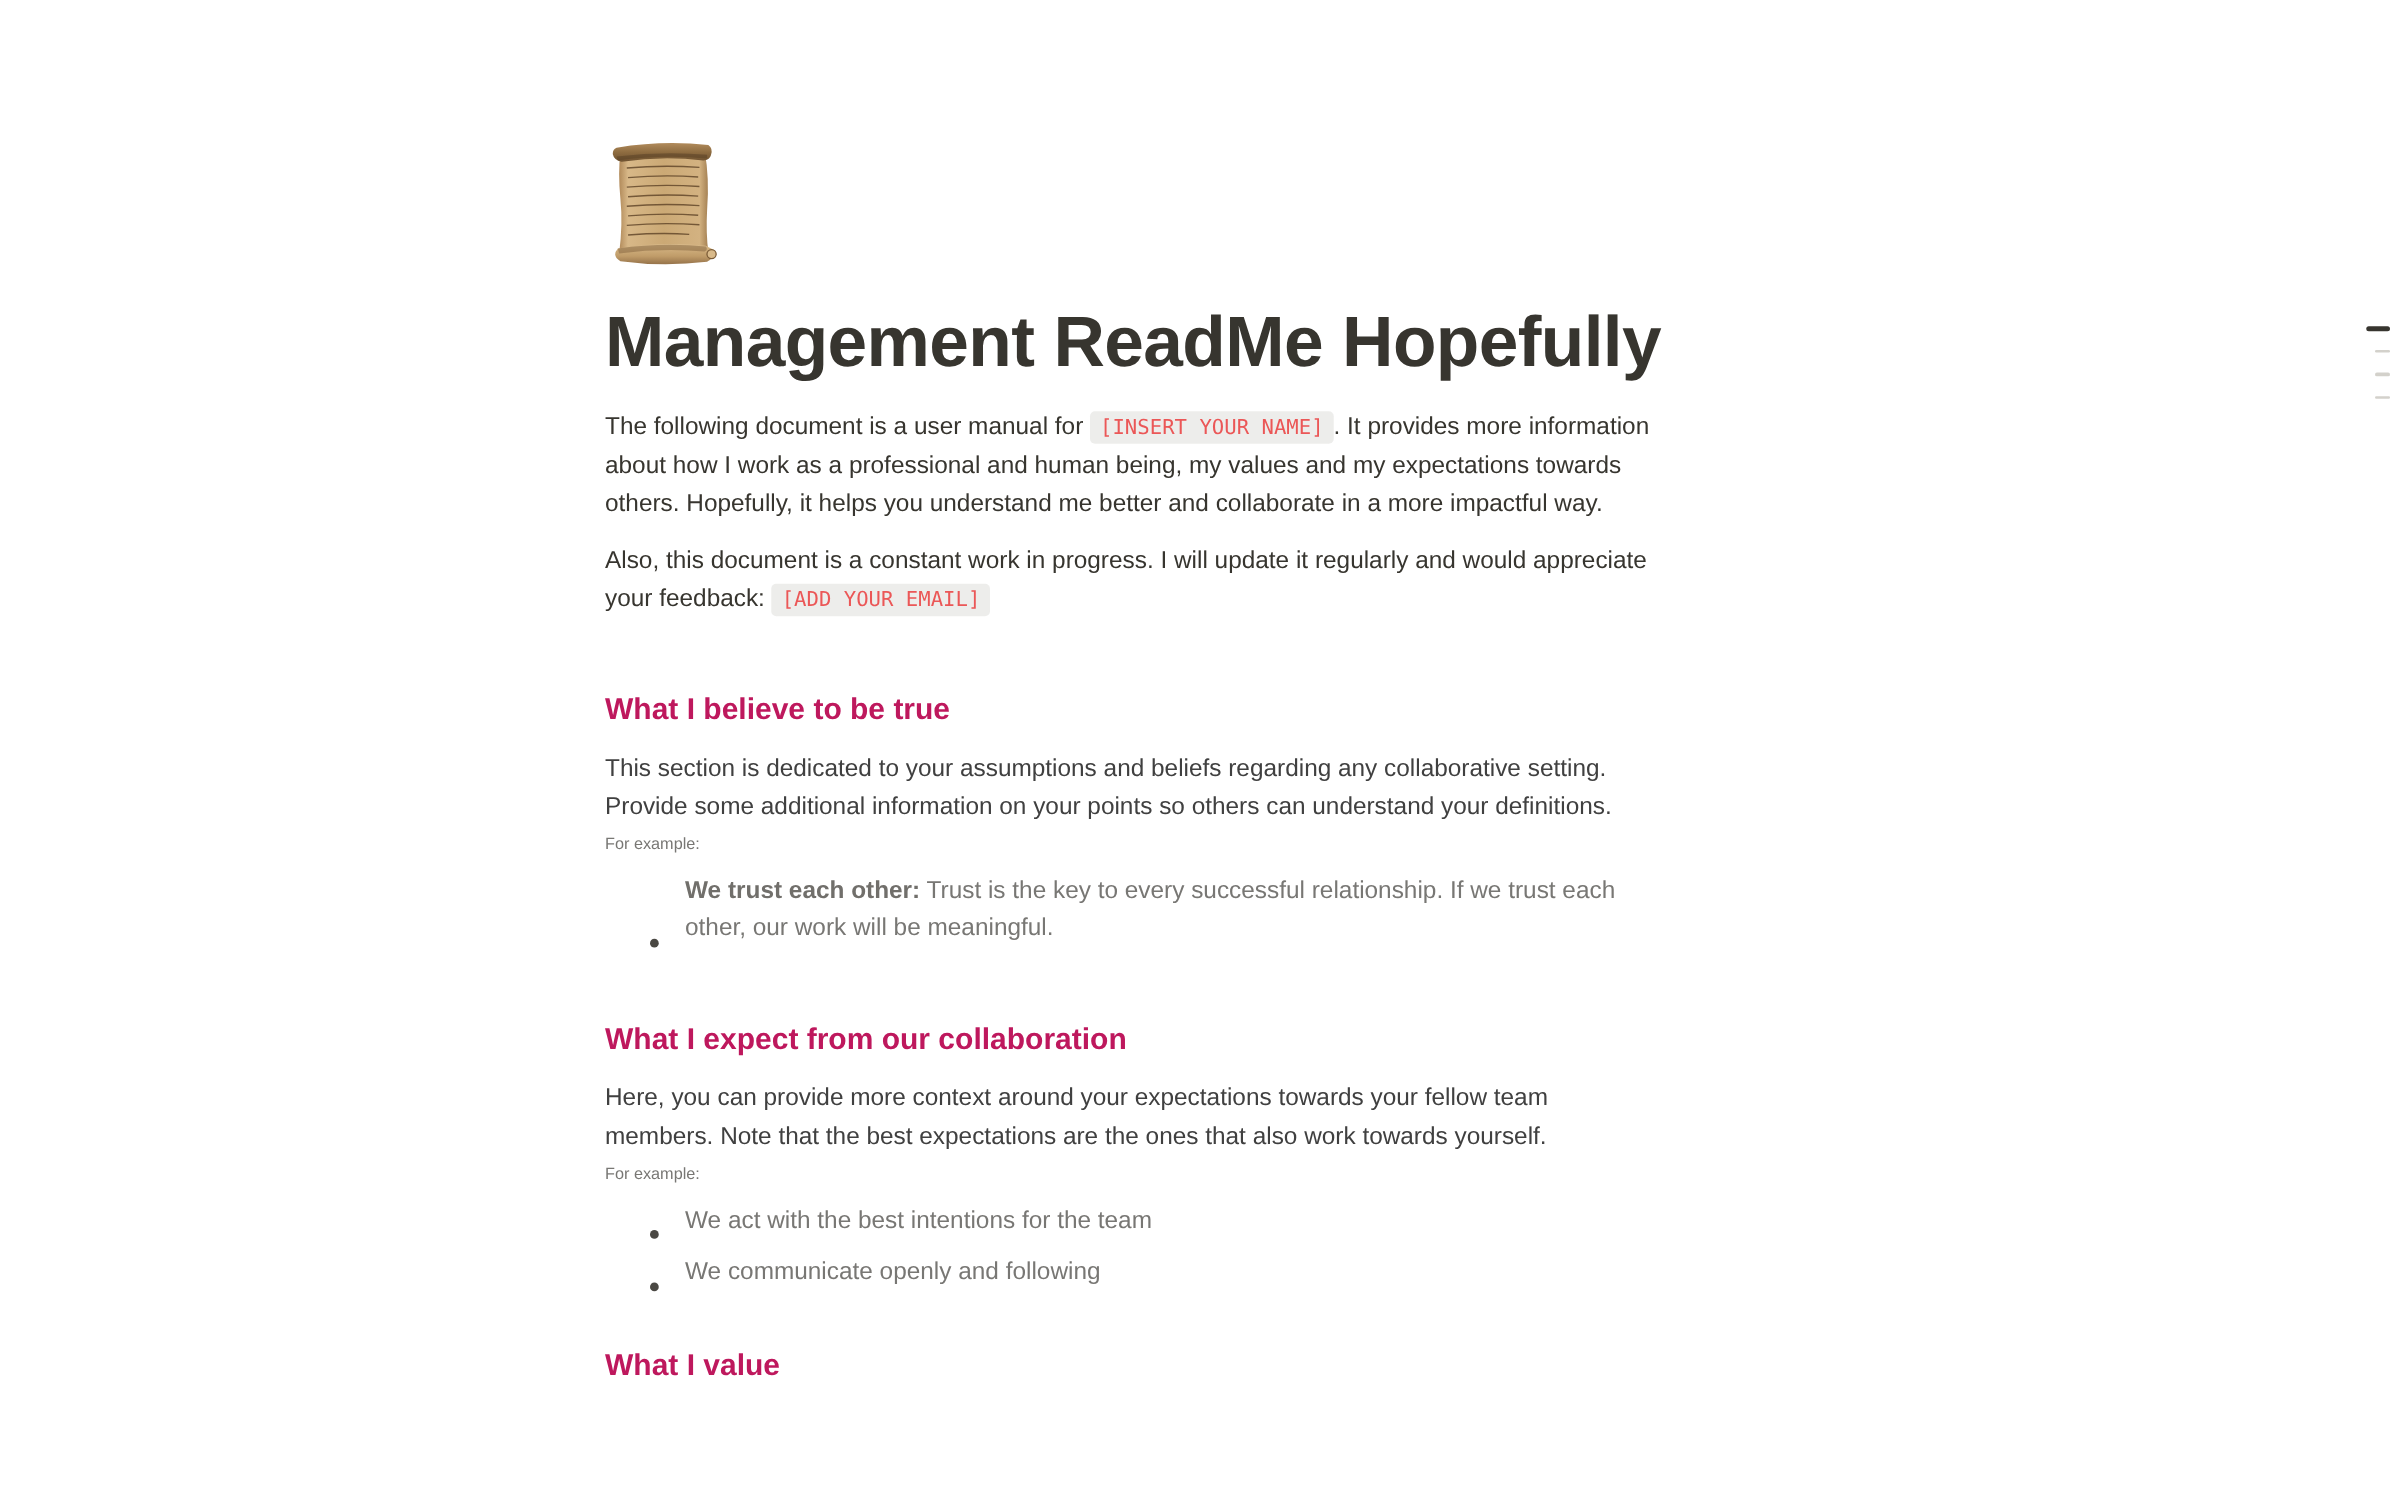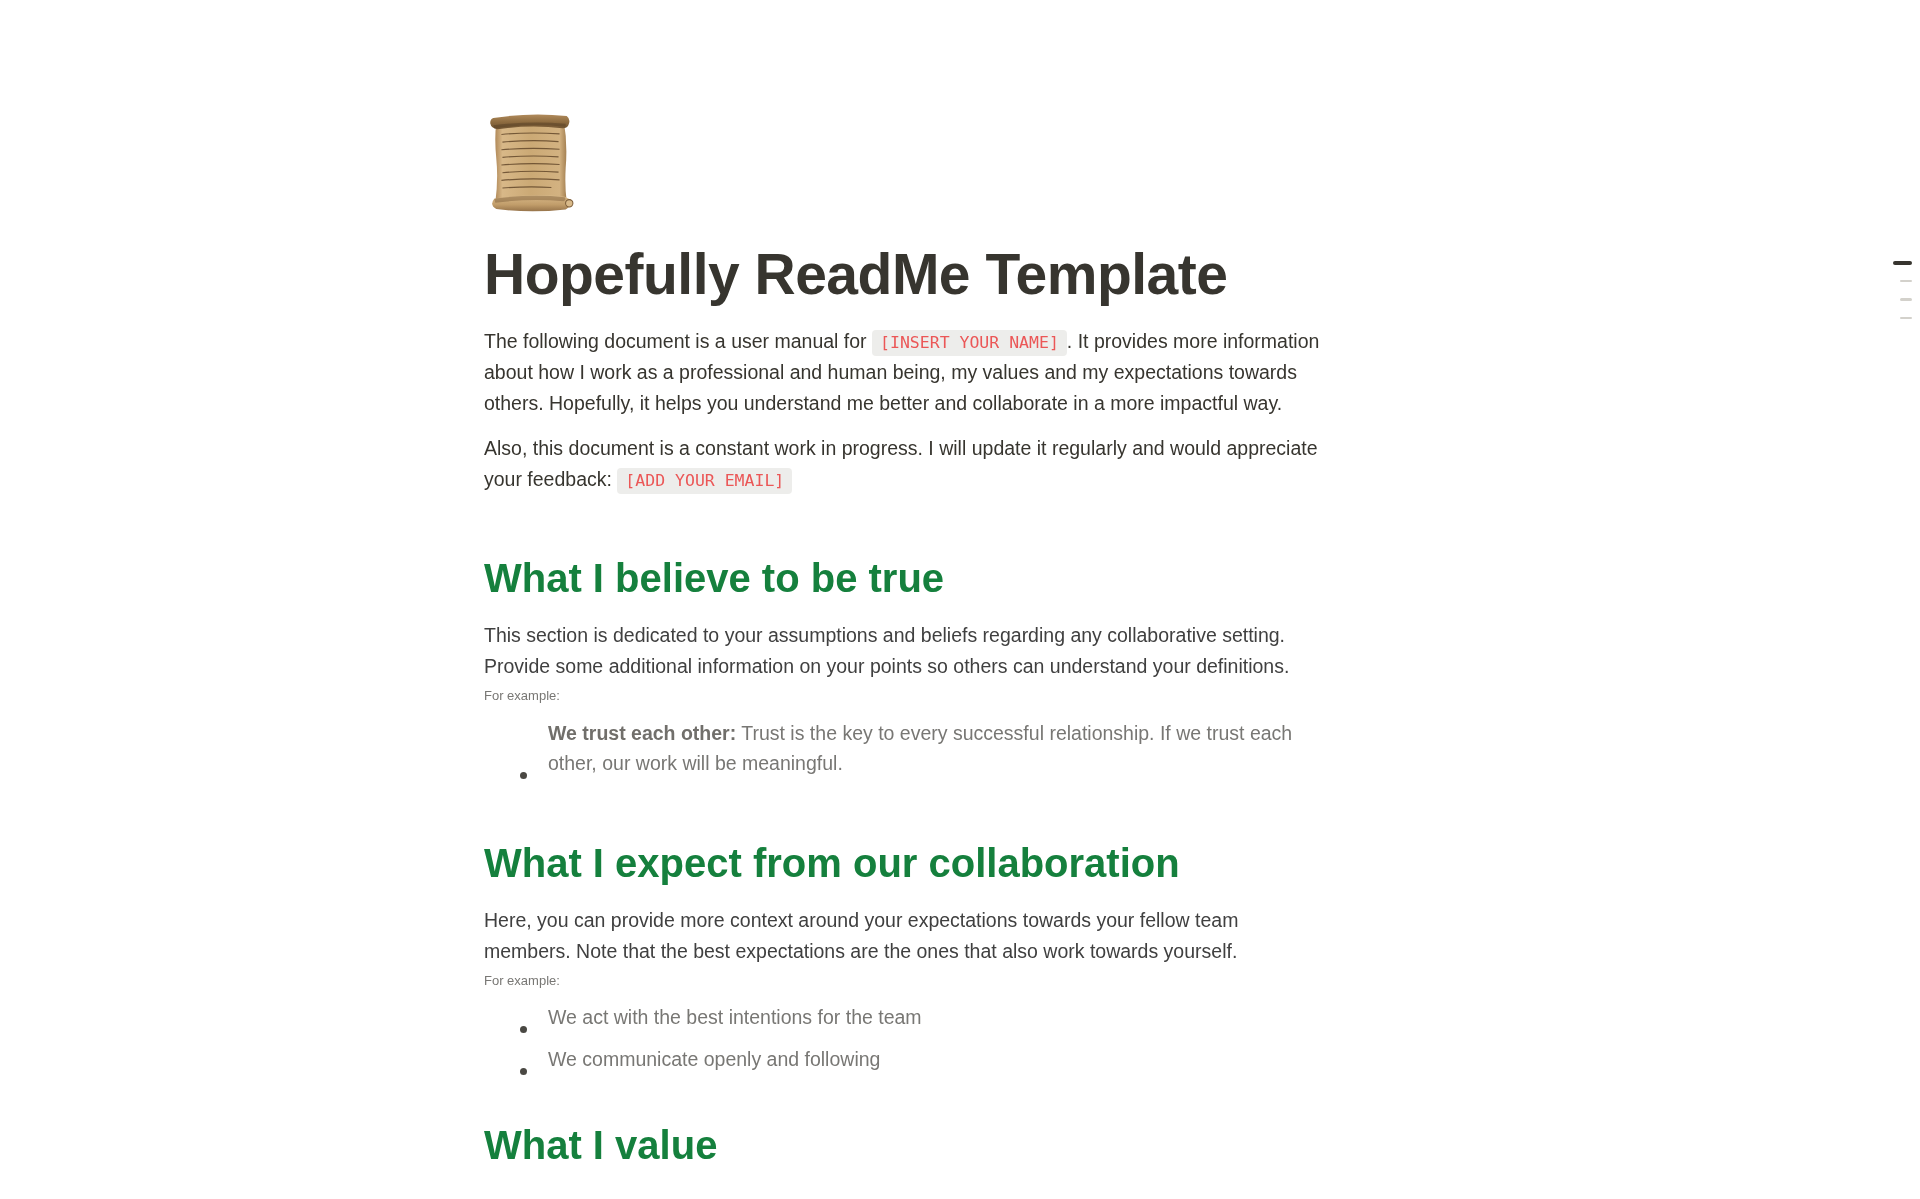--- a/index.html
+++ b/index.html
@@ -44,24 +44,24 @@
     font-size: 16.5px;
     color: #EB5757;
     background: rgba(135, 131, 120, 0.15);
     border-radius: 4px;
     padding: 3px 8px 4px 8px;
     white-space: nowrap;
     text-align: right;
   }
   h2.section-heading {
     margin-top: 58px;
-    font-size: 40px;
+    font-size: 24px;
     font-weight: 700;
     line-height: 1.3;
-    color: #15803d;
+    color: #be185d;
   }
   h2.section-heading.tight { margin-top: 44px; }
   .section-desc {
     margin-top: 16px;
     font-size: 19.5px;
     line-height: 1.58;
     color: #404040;
   }
   .example-label {
     margin-top: 4px;
@@ -163,21 +163,21 @@
       <path d="M9 6 Q46 0 81 4 Q85 7 83 12 Q82 16 77 16 Q45 12 13 17 Q7 16 6 11 Q6 7 9 6 Z" fill="url(#rolltop)"></path>
       <path d="M9 13 Q45 8.5 80 11.5 L80 14.5 Q45 11 10 16 Z" fill="#5a4226" opacity="0.55"></path>
 
       <path d="M10 85 Q46 79.5 79 83 L85 86 Q87 92 80 95.5 Q45 99.5 12 95 Q5 91 10 85 Z" fill="url(#rollbot)"></path>
       <path d="M10 85 Q46 80 79 83.5 Q81 86 78 87.5 Q45 84.5 11 89 Z" fill="#7a5b37" opacity="0.45"></path>
       <circle cx="83" cy="89" r="3.4" fill="#e2c halt" opacity="0"></circle>
       <circle cx="83.5" cy="89.5" r="3.6" fill="#d9ba8a" stroke="#7a5b37" stroke-width="1"></circle>
     </svg>
   </div>
 
-  <h1 class="page-title">Hopefully ReadMe Template</h1>
+  <h1 class="page-title">Management ReadMe Hopefully</h1>
 
   <p class="para"><span>The following document is a user manual for </span><code class="inline-code">[INSERT YOUR NAME]</code><span>. It provides more information about how I work as a professional and human being, my values and my expectations towards others. Hopefully, it helps you understand me better and collaborate in a more impactful way.</span></p>
 
   <p class="para second"><span>Also, this document is a constant work in progress. I will update it regularly and would appreciate your feedback: </span><code class="inline-code">[ADD YOUR EMAIL]</code></p>
 
   <h2 class="section-heading">What I believe to be true</h2>
   <p class="section-desc">This section is dedicated to your assumptions and beliefs regarding any collaborative setting. Provide some additional information on your points so others can understand your definitions.</p>
   <p class="example-label">For example:</p>
   <div class="bullet">
     <span class="dot-box">

